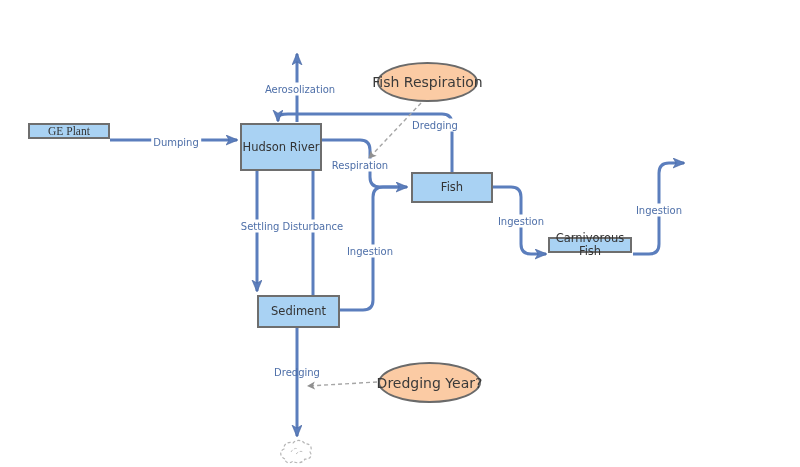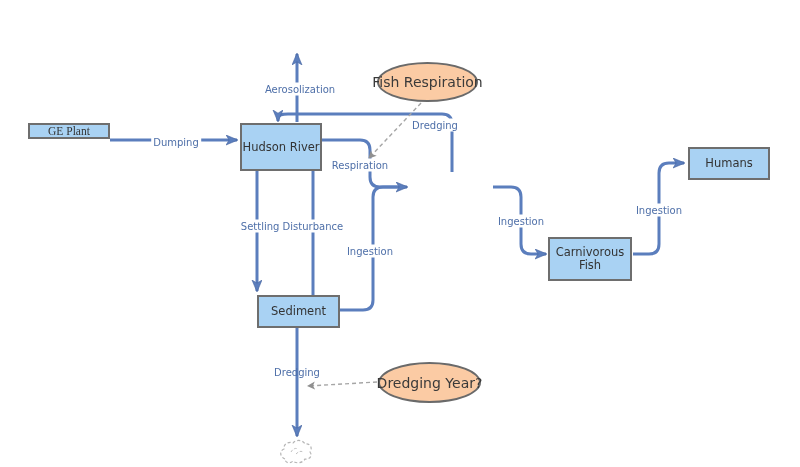--- a/index.html
+++ b/index.html
@@ -64,23 +64,23 @@
       <path d="M285,459 C280,457 279,451 284,449 C283,444 289,441 293,443
                C296,439 303,440 305,444 C310,443 313,448 310,452
                C313,456 309,460 305,459 C303,463 296,464 293,461
                C290,464 285,463 285,459 Z" fill="#ffffff" stroke="#b5b5b5" stroke-width="1.2" stroke-dasharray="3 2.2"></path>
       <path d="M291,452 q3,-5 7,-3 M296,454 q4,-4 7,-2" fill="none" stroke="#c0c0c0" stroke-width="1" stroke-dasharray="2.5 2"></path>
     </g>
   </svg>
 
   <div class="node" style="left:28px;top:123px;width:82px;height:16px;font-family:Liberation Serif, serif;">GE Plant</div>
   <div class="node" style="left:240px;top:123px;width:82px;height:48px;">Hudson River</div>
+  <div class="node" style="left:411px;top:172px;width:82px;height:31px;">Fish</div>
   <div class="node" style="left:257px;top:295px;width:83px;height:33px;">Sediment</div>
-  <div class="node" style="left:548px;top:237px;width:84px;height:44px;padding:0 6px;">Carnivorous Fish</div>
-  <div class="node" style="left:688px;top:147px;width:82px;height:33px;">Humans</div>
+  <div class="node" style="left:548px;top:237px;width:84px;height:16px;padding:0 6px;">Carnivorous Fish</div>
 
   <div class="callout" style="left:377px;top:62px;width:101px;height:40px;">Fish Respiration</div>
   <div class="callout" style="left:378px;top:362px;width:103px;height:41px;">Dredging Year?</div>
 
   <div class="elabel" style="left:176px;top:142px;">Dumping</div>
   <div class="elabel" style="left:300px;top:89px;">Aerosolization</div>
   <div class="elabel" style="left:435px;top:125px;">Dredging</div>
   <div class="elabel" style="left:360px;top:165px;">Respiration</div>
   <div class="elabel" style="left:292px;top:226px;">Settling Disturbance</div>
   <div class="elabel" style="left:370px;top:251px;">Ingestion</div>

